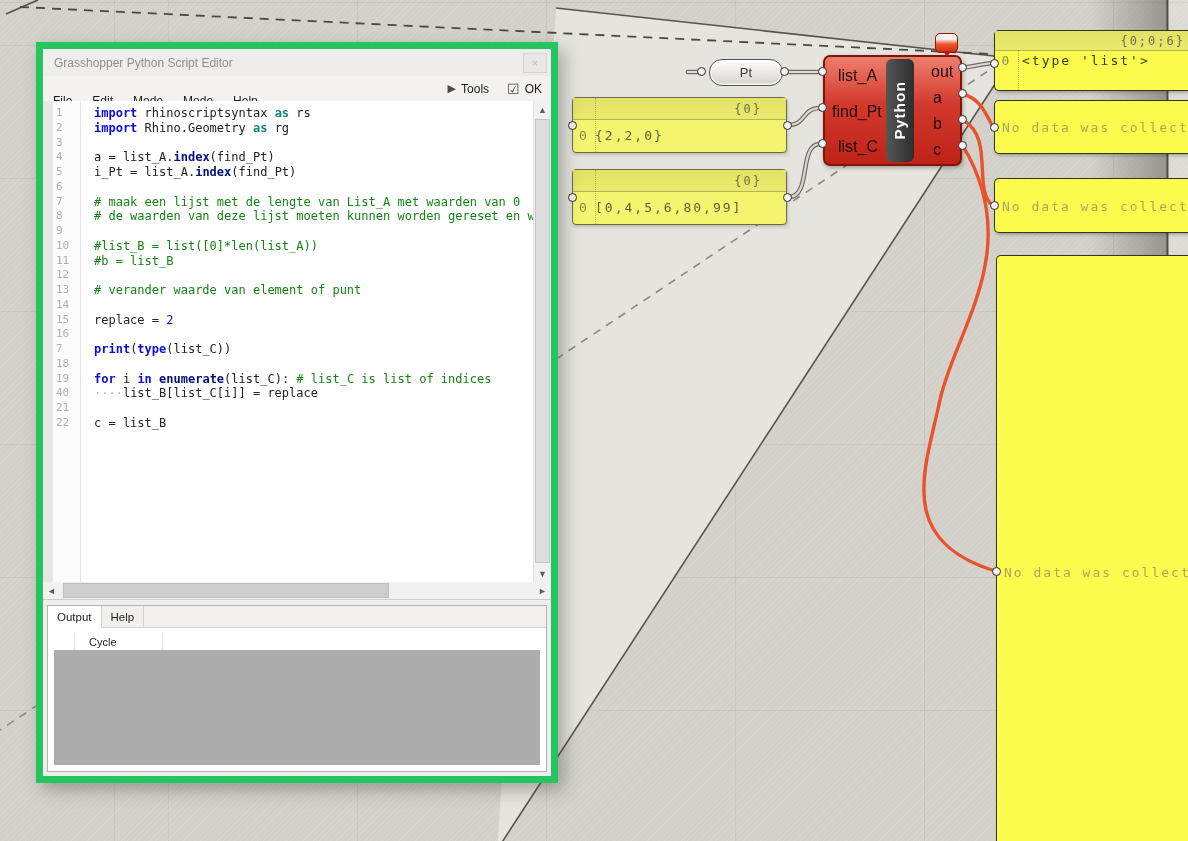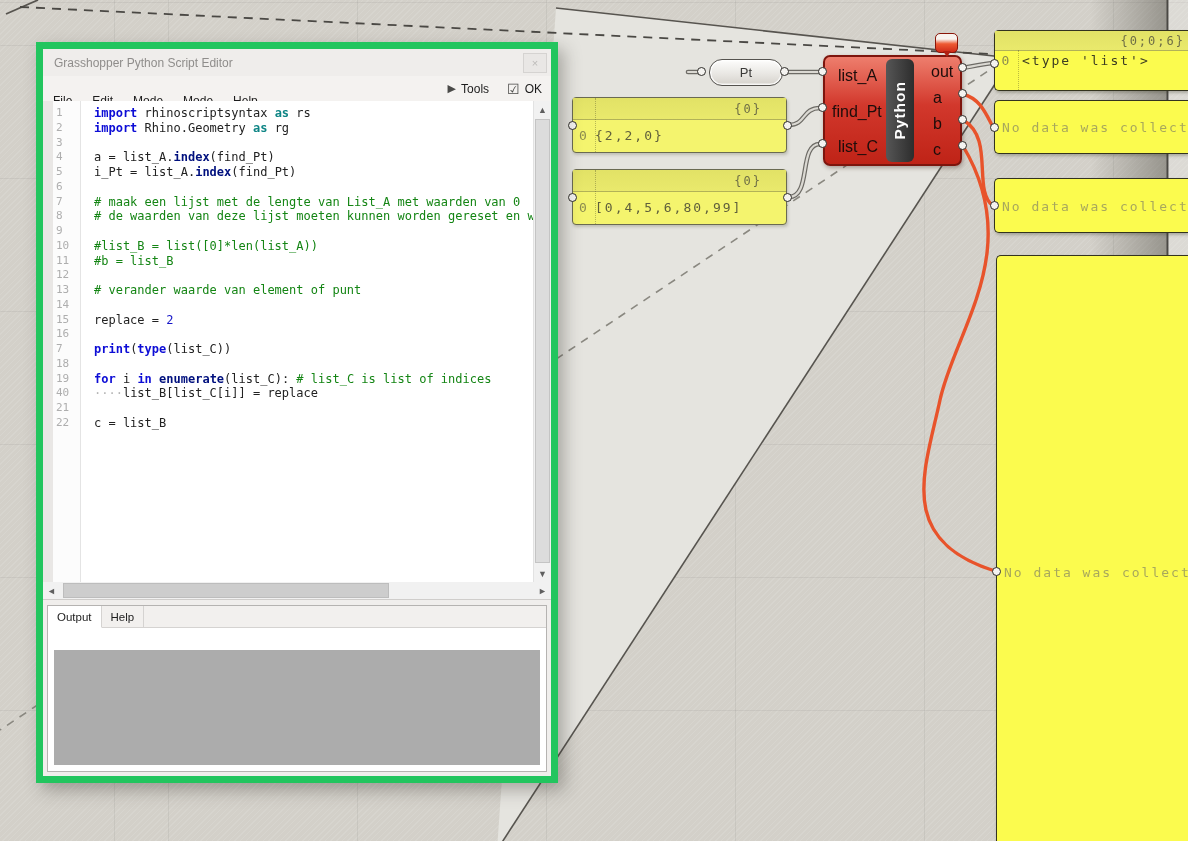--- a/index.html
+++ b/index.html
@@ -287,15 +287,19 @@
   <div class="hscroll">
     <div class="arr" style="left:0">◄</div>
     <div class="h-thumb"></div>
     <div class="arr" style="right:0">►</div>
   </div>
   <div class="bottom-panel">
     <div class="tabbar">
       <span class="tab active">Output</span>
       <span class="tab">Help</span>
     </div>
+    <div class="out-table-hdr">
+      <span class="oc0"></span>
+      <span class="oc1">Cycle</span>
+    </div>
     <div class="out-body"></div>
   </div>
 </div>
 
 </body></html>

